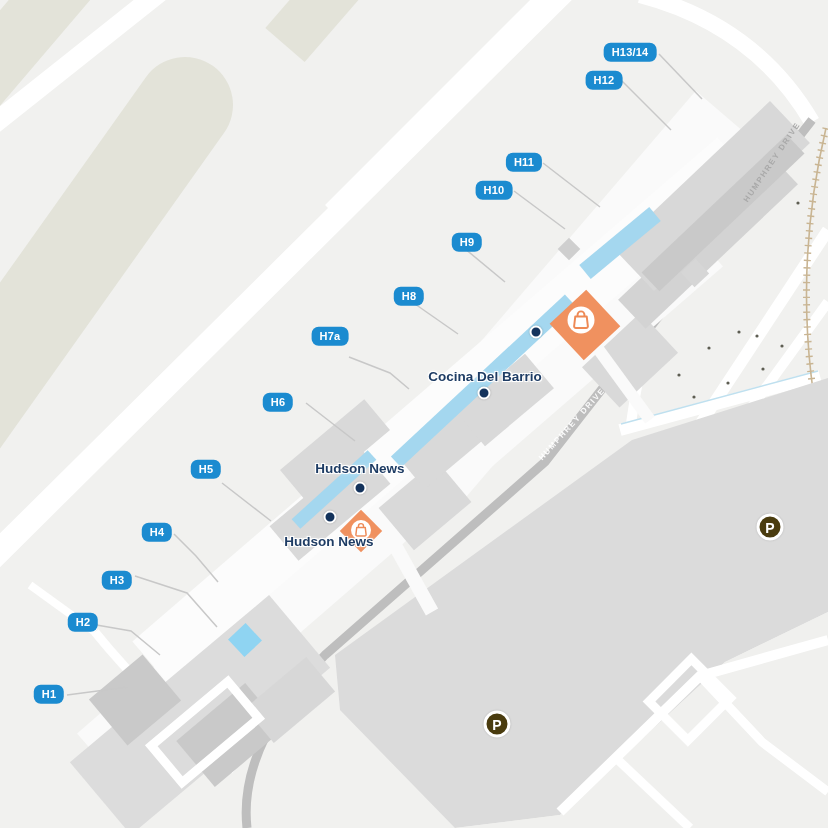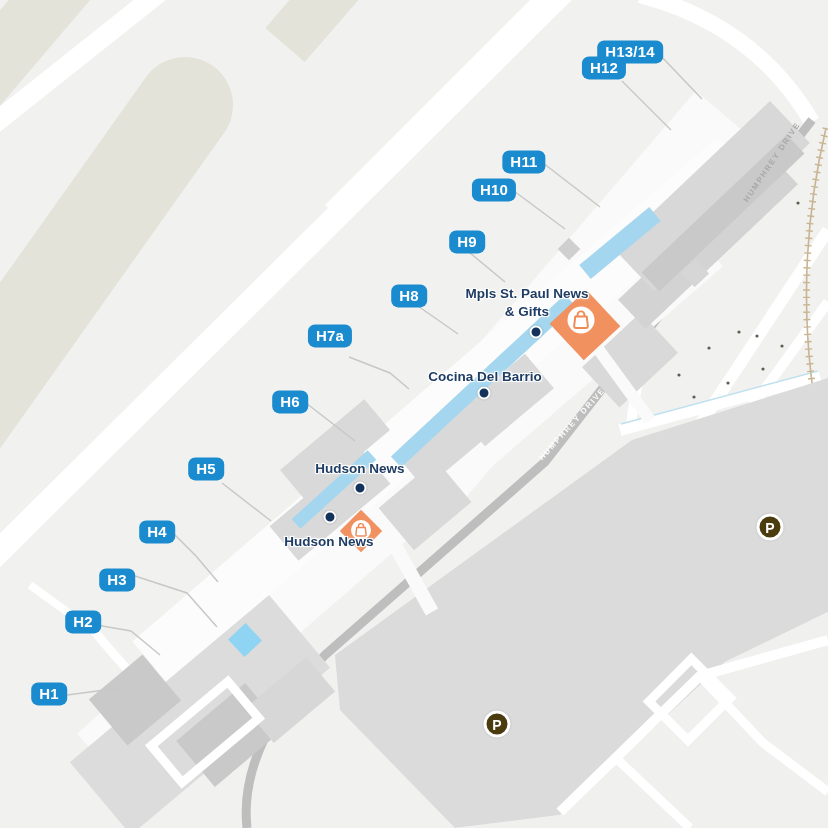--- a/index.html
+++ b/index.html
@@ -1,21 +1,21 @@
 <!DOCTYPE html>
 <html><head>
 <meta charset="utf-8">
 <style>
   html,body{margin:0;padding:0;}
   body{font-family:"Liberation Sans","DejaVu Sans",sans-serif;}
   #map{position:relative;width:828px;height:828px;overflow:hidden;background:#f1f1ef;}
   #baseSvg{position:absolute;left:0;top:0;}
   .pill{
     position:absolute;transform:translate(-50%,-50%);
-    background:#1b8bd0;color:#fff;font-weight:bold;font-size:15px;
+    background:#1b8bd0;color:#fff;font-weight:bold;font-size:11px;
     padding:3px 8px;border-radius:7px;white-space:nowrap;line-height:1.15;
     letter-spacing:.2px;cursor:pointer;
   }
   .poi-label{
     position:absolute;transform:translate(-50%,-50%);
     color:#1e3c64;font-weight:bold;font-size:13.5px;text-align:center;
     white-space:nowrap;line-height:1.35;cursor:pointer;
     text-shadow:-1px -1px 0 #fff,1px -1px 0 #fff,-1px 1px 0 #fff,1px 1px 0 #fff,0 0 4px #fff;
   }
   .dot{
@@ -168,37 +168,33 @@
         </g>
         <g transform="translate(361,530) scale(0.85)">
           <path d="M -3,-3 v-1.5 a3,3 0 0 1 6,0 V -3"></path>
           <path d="M -5,-3 h10 l1,8.5 a1.5,1.5 0 0 1 -1.5,1.5 h-9 a1.5,1.5 0 0 1 -1.5,-1.5 z"></path>
         </g>
       </g>
     </g>
   </svg>
 
   <div class="pill" style="left:630px;top:52px">H13/14</div>
-  <div class="pill" style="left:604px;top:68px">H12</div>
+  <div class="pill" style="left:604px;top:80px">H12</div>
   <div class="pill" style="left:524px;top:162px">H11</div>
   <div class="pill" style="left:494px;top:190px">H10</div>
   <div class="pill" style="left:467px;top:242px">H9</div>
   <div class="pill" style="left:409px;top:296px">H8</div>
   <div class="pill" style="left:330px;top:336px">H7a</div>
-  <div class="pill" style="left:290px;top:402px">H6</div>
+  <div class="pill" style="left:278px;top:402px">H6</div>
   <div class="pill" style="left:206px;top:469px">H5</div>
   <div class="pill" style="left:157px;top:532px">H4</div>
   <div class="pill" style="left:117px;top:580px">H3</div>
   <div class="pill" style="left:83px;top:622px">H2</div>
   <div class="pill" style="left:49px;top:694px">H1</div>
 
-  <div class="poi-label" style="left:527px;top:303px">
-    <div>Mpls St. Paul News</div>
-    <div>&amp; Gifts</div>
-  </div>
   <div class="poi-label" style="left:485px;top:377px">Cocina Del Barrio</div>
   <div class="poi-label" style="left:360px;top:469px">Hudson News</div>
   <div class="poi-label" style="left:329px;top:542px">Hudson News</div>
 
   <div class="dot" style="left:536px;top:332px"></div>
   <div class="dot" style="left:484px;top:393px"></div>
   <div class="dot" style="left:360px;top:488px"></div>
   <div class="dot" style="left:330px;top:517px"></div>
 
   <div class="p-badge" style="left:770px;top:527px">P</div>

